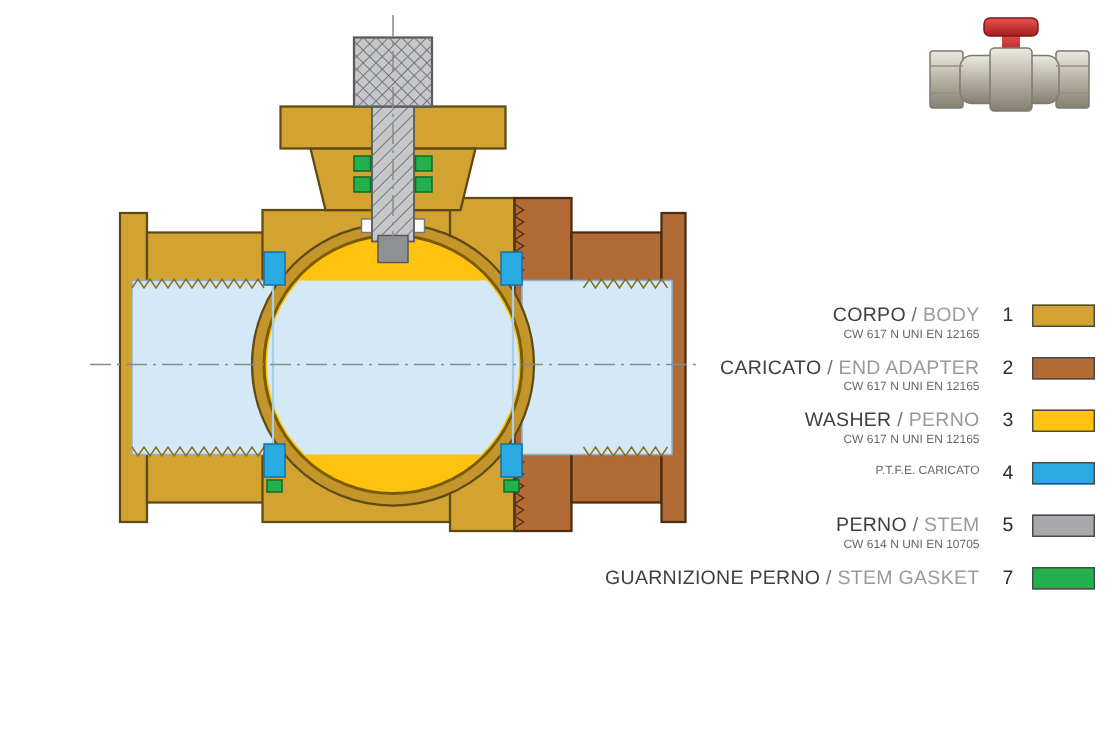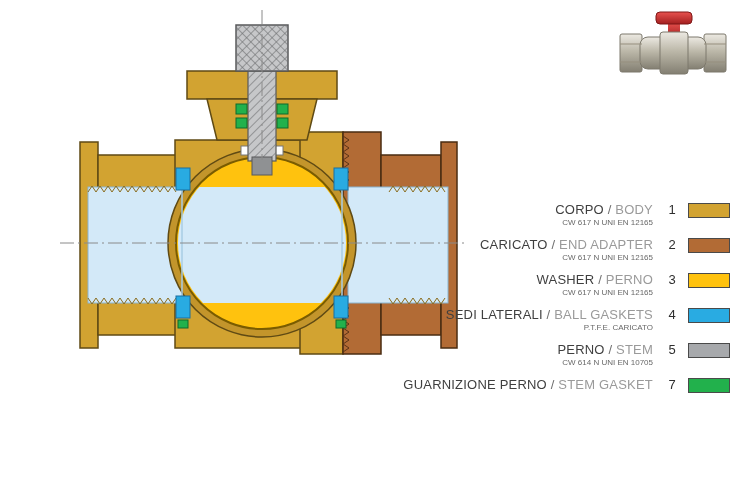--- a/index.html
+++ b/index.html
@@ -165,21 +165,20 @@
     <div class="legend-text">
       <div class="legend-label"><span class="it">WASHER</span><span class="sep"> / </span><span class="en">PERNO</span></div>
       <div class="legend-spec">CW 617 N UNI EN 12165</div>
     </div>
     <div class="legend-num">3</div>
     <div class="legend-swatch" style="background-color: rgb(255, 194, 14);"></div>
   </div>
 
   <div class="legend-row">
     <div class="legend-text">
-      <div class="legend-label"><span class="it">SEDI LATERALI</span><span class="sep"> / </span><span class="en">BALL GASKETS</span></div>
       <div class="legend-spec">P.T.F.E. CARICATO</div>
     </div>
     <div class="legend-num">4</div>
     <div class="legend-swatch" style="background-color: rgb(41, 171, 226);"></div>
   </div>
 
   <div class="legend-row">
     <div class="legend-text">
       <div class="legend-label"><span class="it">PERNO</span><span class="sep"> / </span><span class="en">STEM</span></div>
       <div class="legend-spec">CW 614 N UNI EN 10705</div>

